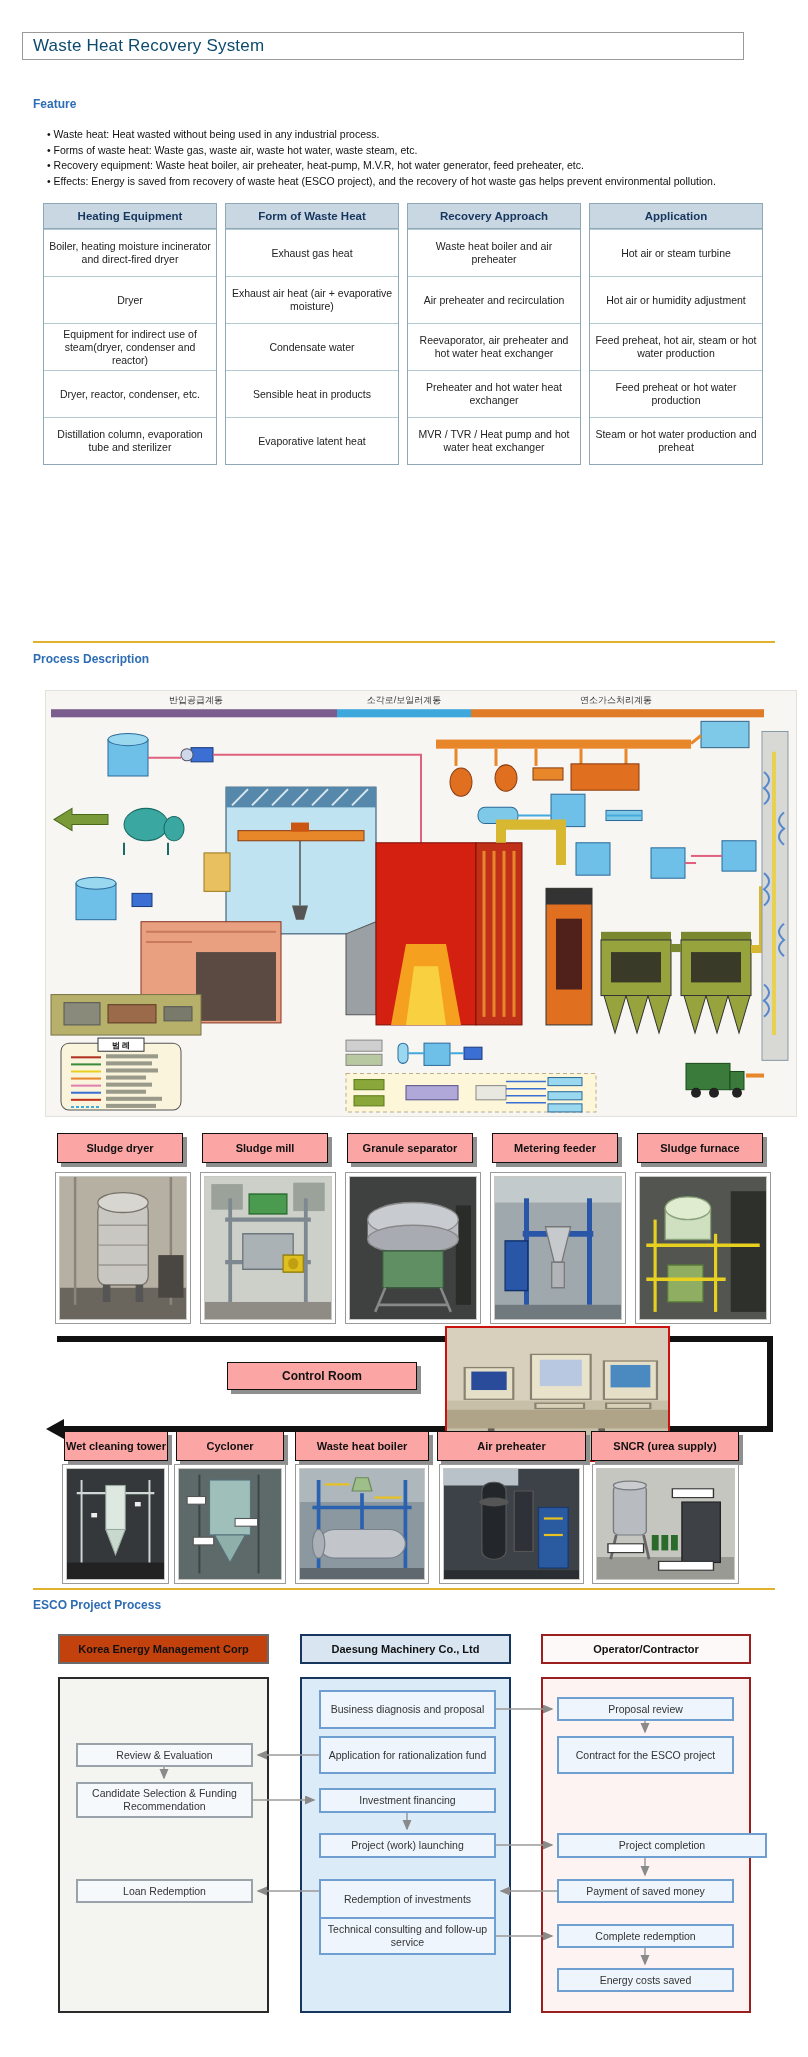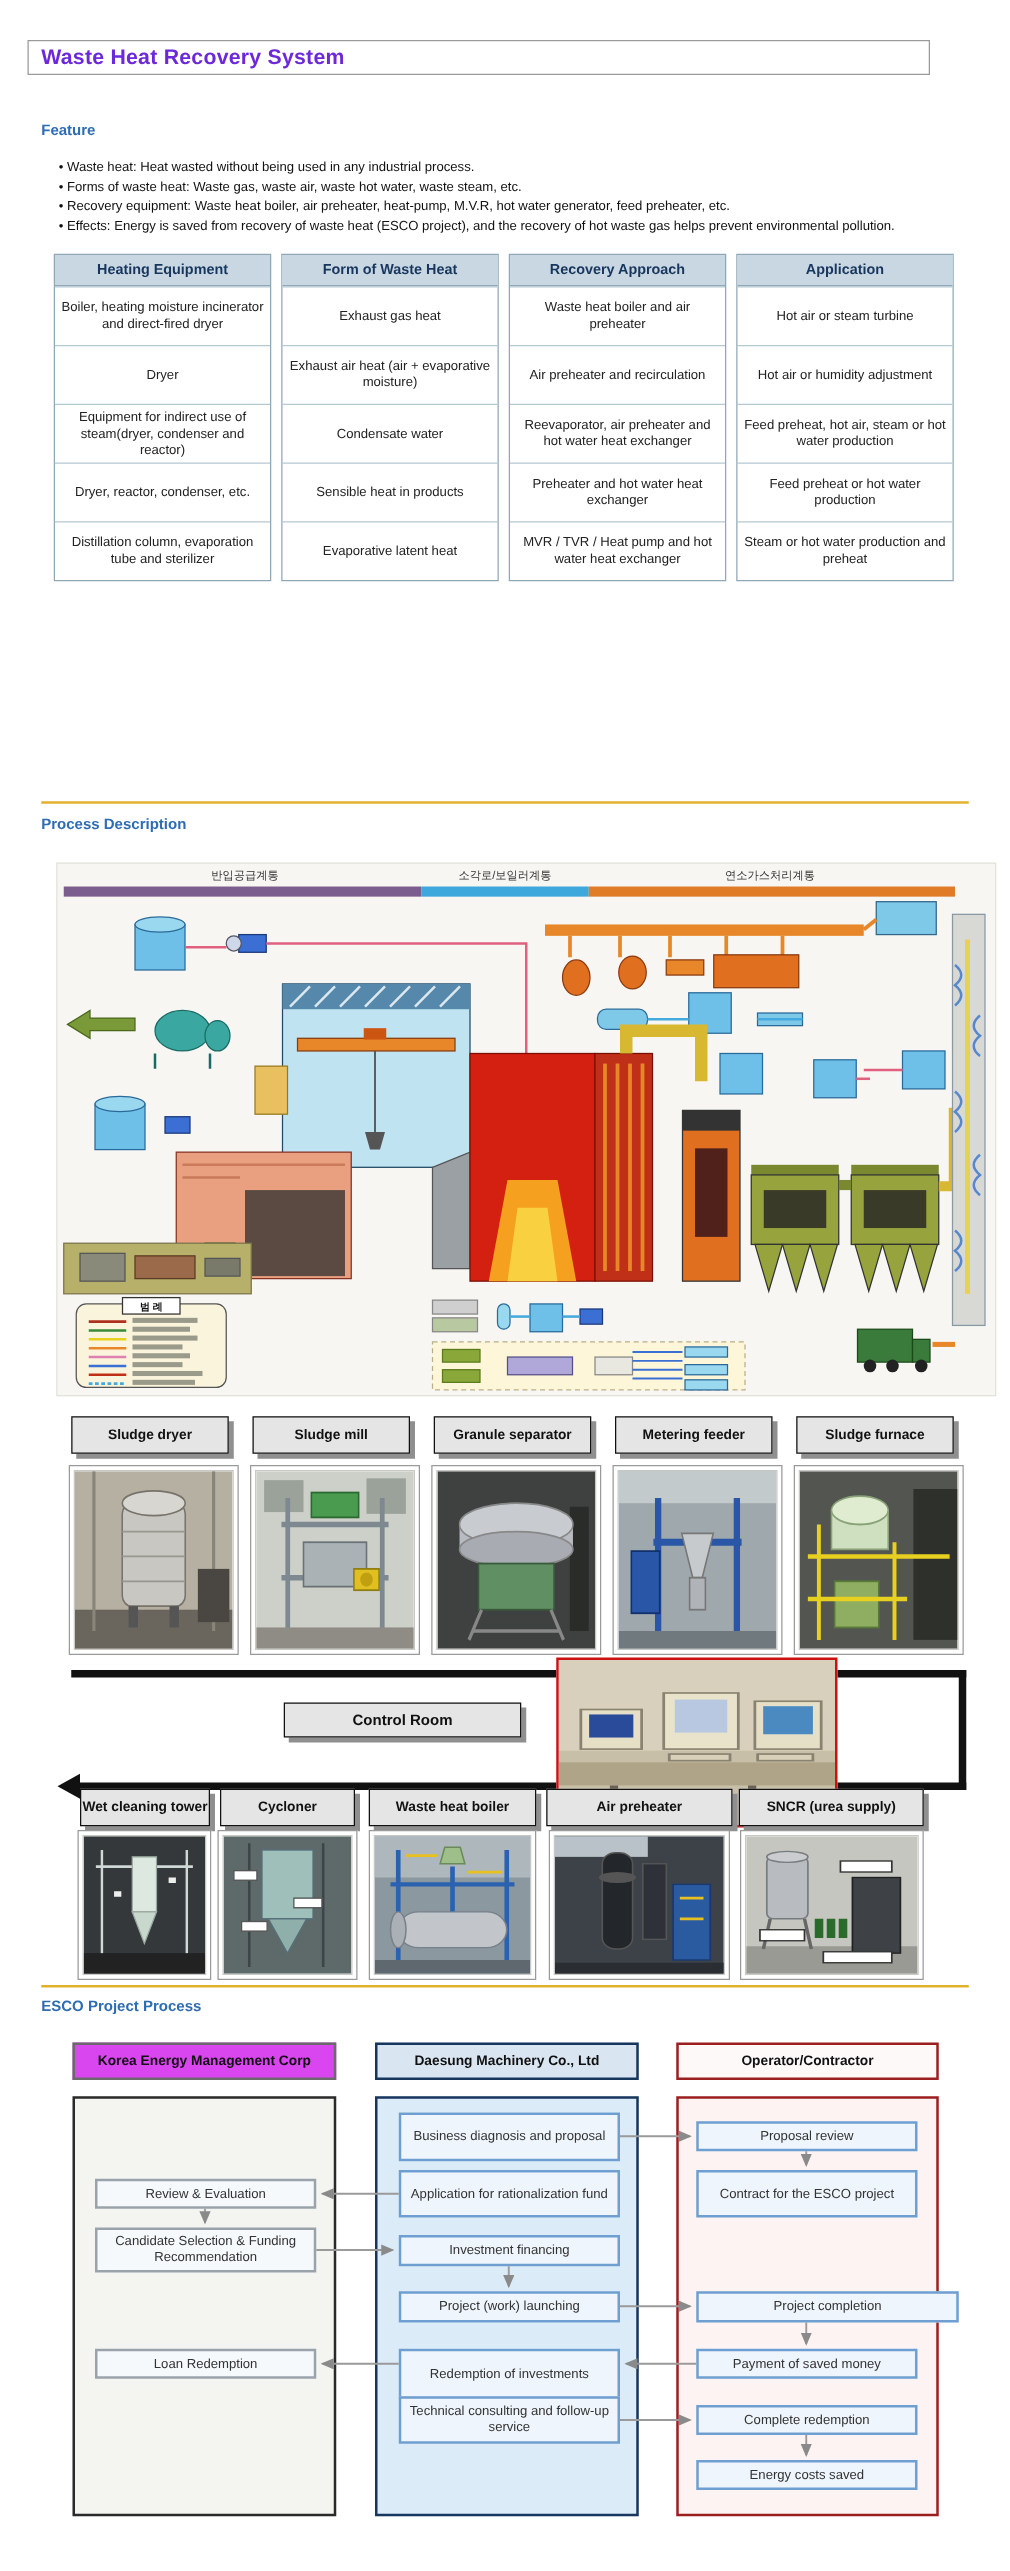--- a/index.html
+++ b/index.html
@@ -2,49 +2,49 @@
 <html><head>
 <meta charset="utf-8">
 <style>
   html,body{margin:0;padding:0;background:#fff;}
   #page{position:relative;width:808px;height:2057px;background:#fff;overflow:hidden;
         font-family:"Liberation Sans","DejaVu Sans",sans-serif;color:#111;}
   .abs{position:absolute;}
   
   .title-box{left:22px;top:32px;width:722px;height:28px;border:1px solid #9a9a9a;
              display:flex;align-items:center;padding-left:10px;box-sizing:border-box;}
-  .title-text{font-size:17px;font-weight:bold;color:#6d28d9;letter-spacing:0.2px;}
+  .title-text{font-size:17px;font-weight:normal;color:#0c4a6e;letter-spacing:0.2px;}
   .sec-heading{color:#2e6db4;font-weight:bold;font-size:12px;}
   .gold-rule{height:2px;background:#e2b12c;}
   
   .bullets{left:47px;top:127px;width:716px;font-size:10.5px;line-height:15.5px;color:#111;}
   .bullet::before{content:"\2022  ";}
   
   .tcol{position:absolute;top:203px;width:174px;border:1px solid #8fa8b5;background:#fff;box-sizing:border-box;}
   .thead{height:24px;background:#c9d7e3;border-bottom:1px solid #8fa8b5;display:flex;align-items:center;
          justify-content:center;font-size:11.5px;font-weight:bold;color:#17365d;}
   .tcell{height:47px;border-top:1px solid #b5c9d2;display:flex;align-items:center;justify-content:center;
          text-align:center;font-size:10.5px;line-height:13px;color:#222;padding:1px 4px;box-sizing:border-box;}
   .tcell:first-of-type{border-top:none;}
   
   .diagram{left:45px;top:690px;width:750px;height:425px;border:1px solid #e2e2dd;background:#f7f6f3;}
   .diagram svg{display:block;width:100%;height:100%;}
   
-  .label-box{background:#e5e5e5;border:1px solid #111;box-shadow:4px 4px 0 #8f8f8f;display:flex;align-items:center;
+  .label-box{background:#fca5a5;border:1px solid #111;box-shadow:4px 4px 0 #8f8f8f;display:flex;align-items:center;
              justify-content:center;text-align:center;font-weight:bold;font-size:11px;line-height:12px;box-sizing:border-box;}
   .photo{border:1px solid #9a9a9a;background:#fff;padding:3px;box-sizing:border-box;}
   .photo svg{display:block;width:100%;height:100%;border:1px solid #c8c8c4;box-sizing:border-box;}
   .blackbar{background:#111;}
   .arrow-left{width:0;height:0;border-top:10px solid transparent;border-bottom:10px solid transparent;
               border-right:18px solid #111;}
   
   .flow-wrap{left:0;top:1632px;width:808px;height:400px;}
   .fhead{position:absolute;height:30px;display:flex;align-items:center;justify-content:center;
          font-size:11px;font-weight:bold;box-sizing:border-box;}
-  .fhead.c1{background:#d946ef;border:2px solid #6a6a6a;}
+  .fhead.c1{background:#c2410c;border:2px solid #6a6a6a;}
   .fhead.c2{background:#d9e6f2;border:2px solid #17365d;}
   .fhead.c3{background:#fdf9f9;border:2px solid #9c1f1f;color:#111;}
   .fbody{position:absolute;box-sizing:border-box;}
   .fbody.c1{background:#f4f4f1;border:2px solid #2a2a2a;}
   .fbody.c2{background:#dcebf8;border:2px solid #17365d;}
   .fbody.c3{background:#fdf3f3;border:2px solid #9c1f1f;}
   .fbox{position:absolute;display:flex;align-items:center;justify-content:center;text-align:center;
         font-size:10.5px;line-height:13px;color:#333;box-sizing:border-box;padding:1px 3px;}
   .fbox.s1{background:#f6f9fc;border:2px solid #9aa2aa;}
   .fbox.s2{background:#eef5fc;border:2px solid #6f9fd0;}

